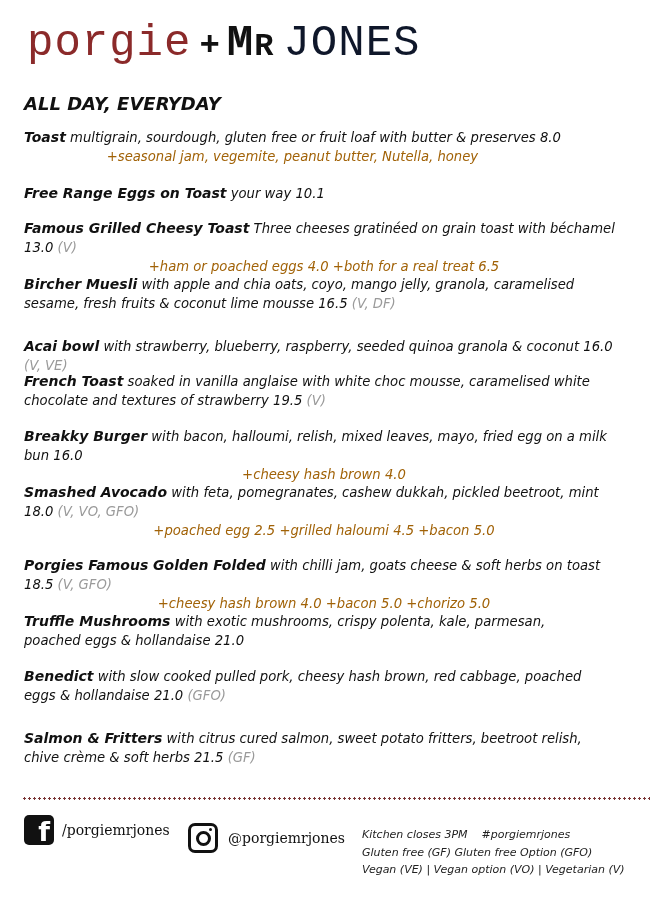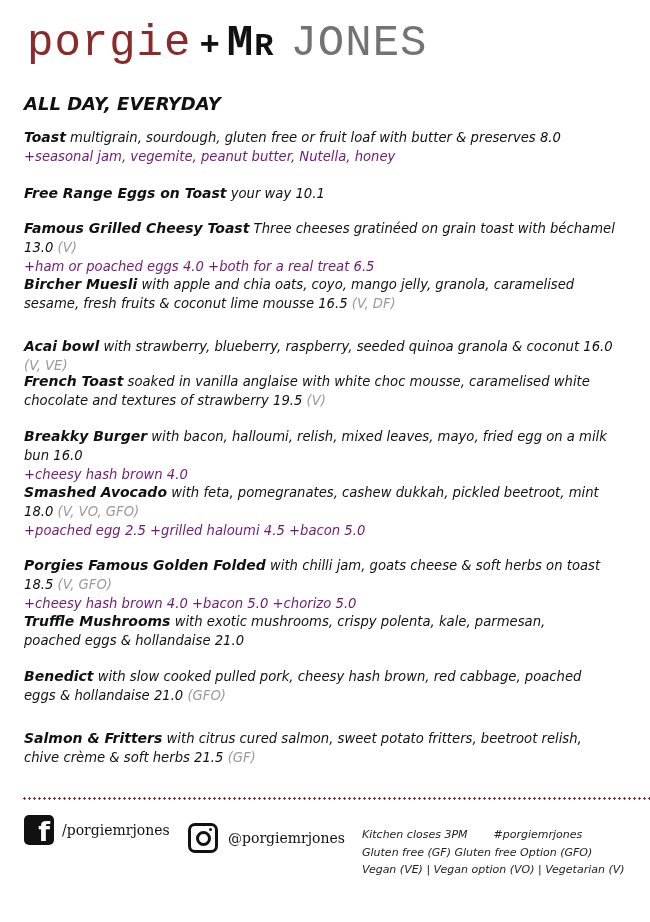--- a/index.html
+++ b/index.html
@@ -10,32 +10,32 @@
     .logo {
       position: absolute; left: 27px; top: 18px;
       font-family: "Liberation Mono", "DejaVu Sans Mono", monospace;
       font-size: 44px; line-height: 50px; white-space: nowrap;
       letter-spacing: 1px;
     }
     .logo .porgie { color: #8b2a2a; }
     .logo .plus { color: #111; font-size: 34px; margin: 0 6px 0 8px; font-weight: bold; }
     .logo .mr { color: #111; font-weight: bold; }
     .logo .mr .small { font-size: 32px; }
-    .logo .jones { color: #737373; margin-left: 16px; font-family: Liberation Mono, monospace; }
+    .logo .jones { color: #0f172a; margin-left: 9px; font-family: Liberation Mono, monospace; }
     .section-heading {
       position: absolute; left: 24px; top: 93px;
       font-size: 18px; font-weight: bold; font-style: italic;
     }
     .menu {
       position: absolute; left: 24px; top: 128px; width: 600px;
     }
     .item { font-size: 13.2px; line-height: 19px; font-style: italic; }
     .item .name { font-weight: bold; font-size: 14px; }
     .item .tags { color: #9a9a9a; }
-    .item .extras { color: #701a75; display: block; }
+    .item .extras { color: #a16207; display: block; text-align: center; }
     .divider {
       position: absolute; left: 22px; top: 797px; width: 628px; height: 3px;
       background-image: radial-gradient(circle, #7a3535 1.1px, transparent 1.3px);
       background-size: 5px 3px;
     }
     .social {
       position: absolute; top: 815px; display: flex; align-items: center;
       font-family: "DejaVu Serif", serif; font-size: 14px; color: #111;
     }
     .fb { left: 24px; }
@@ -57,21 +57,21 @@
       border: 3px solid #111; border-radius: 50%;
     }
     .ig-icon::after {
       content: ""; position: absolute; right: 3px; top: 2px; width: 3px; height: 3px;
       background: #111; border-radius: 50%;
     }
     .notes {
       position: absolute; left: 362px; top: 826px;
       font-size: 11px; line-height: 17.5px; font-style: italic; color: #222;
     }
-    .notes .hash { margin-left: 26px; }
+    .notes .hash { margin-left: 14px; }
   </style>
 </head>
 <body>
 
 <div class="logo">
   <span class="porgie">porgie</span><span class="plus">+</span><span class="mr"><span>M</span><span class="small">R</span></span><span class="jones">JONES</span>
 </div>
 
 <div class="section-heading">ALL DAY, EVERYDAY</div>
 

